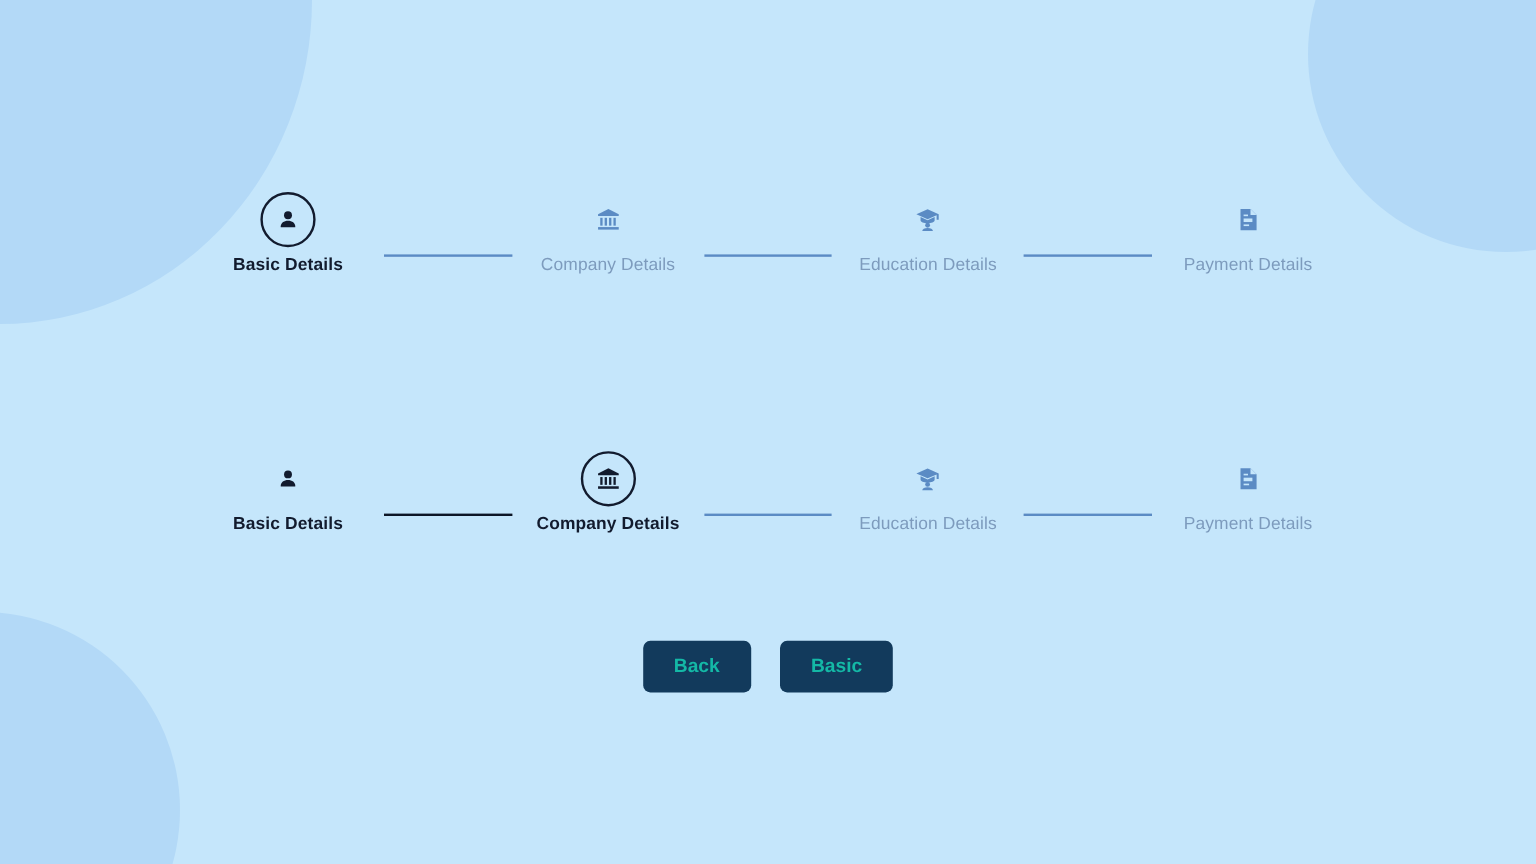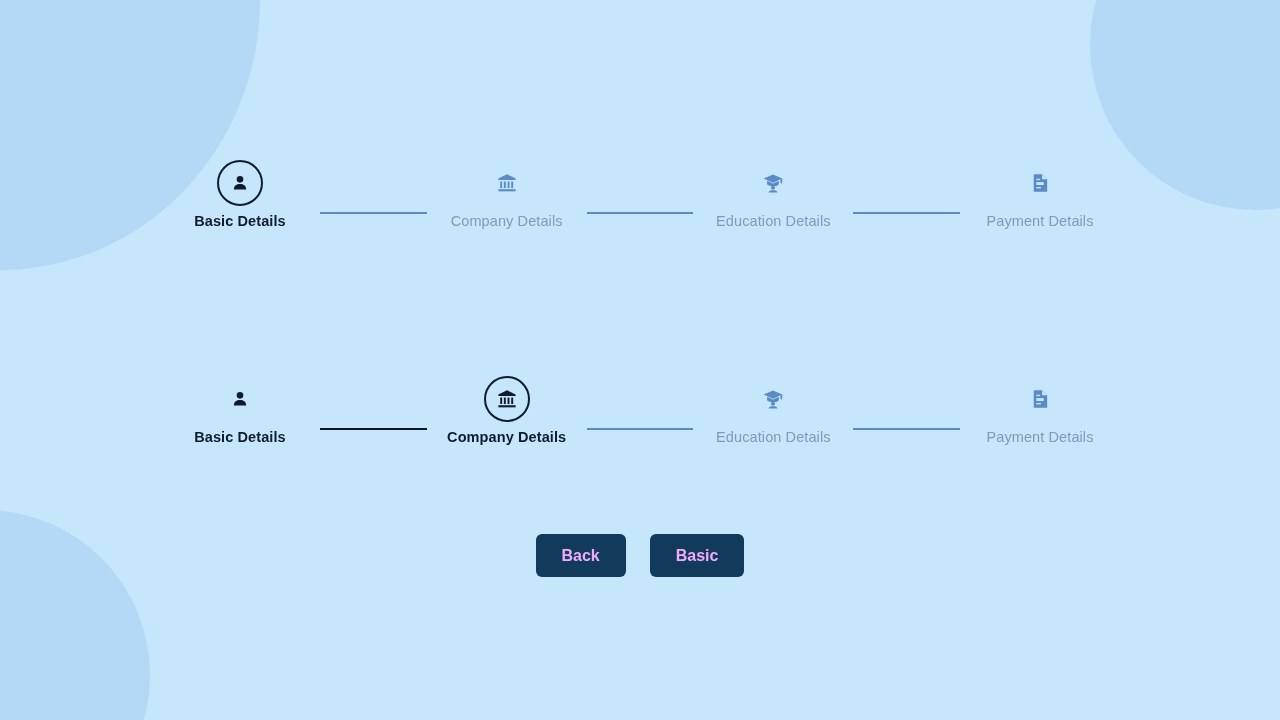--- a/index.html
+++ b/index.html
@@ -121,21 +121,21 @@
     position: absolute;
     top: 534px;
     left: 0;
     width: 1280px;
     display: flex;
     justify-content: center;
     gap: 24px;
   }
   .btn {
     background: #123a5c;
-    color: #f0abfc;
+    color: #14b8a6;
     border: none;
     border-radius: 6px;
     font-family: "Liberation Sans", sans-serif;
     font-size: 16px;
     font-weight: bold;
     padding: 12px 26px;
     cursor: pointer;
     line-height: 1.2;
   }
 </style>

